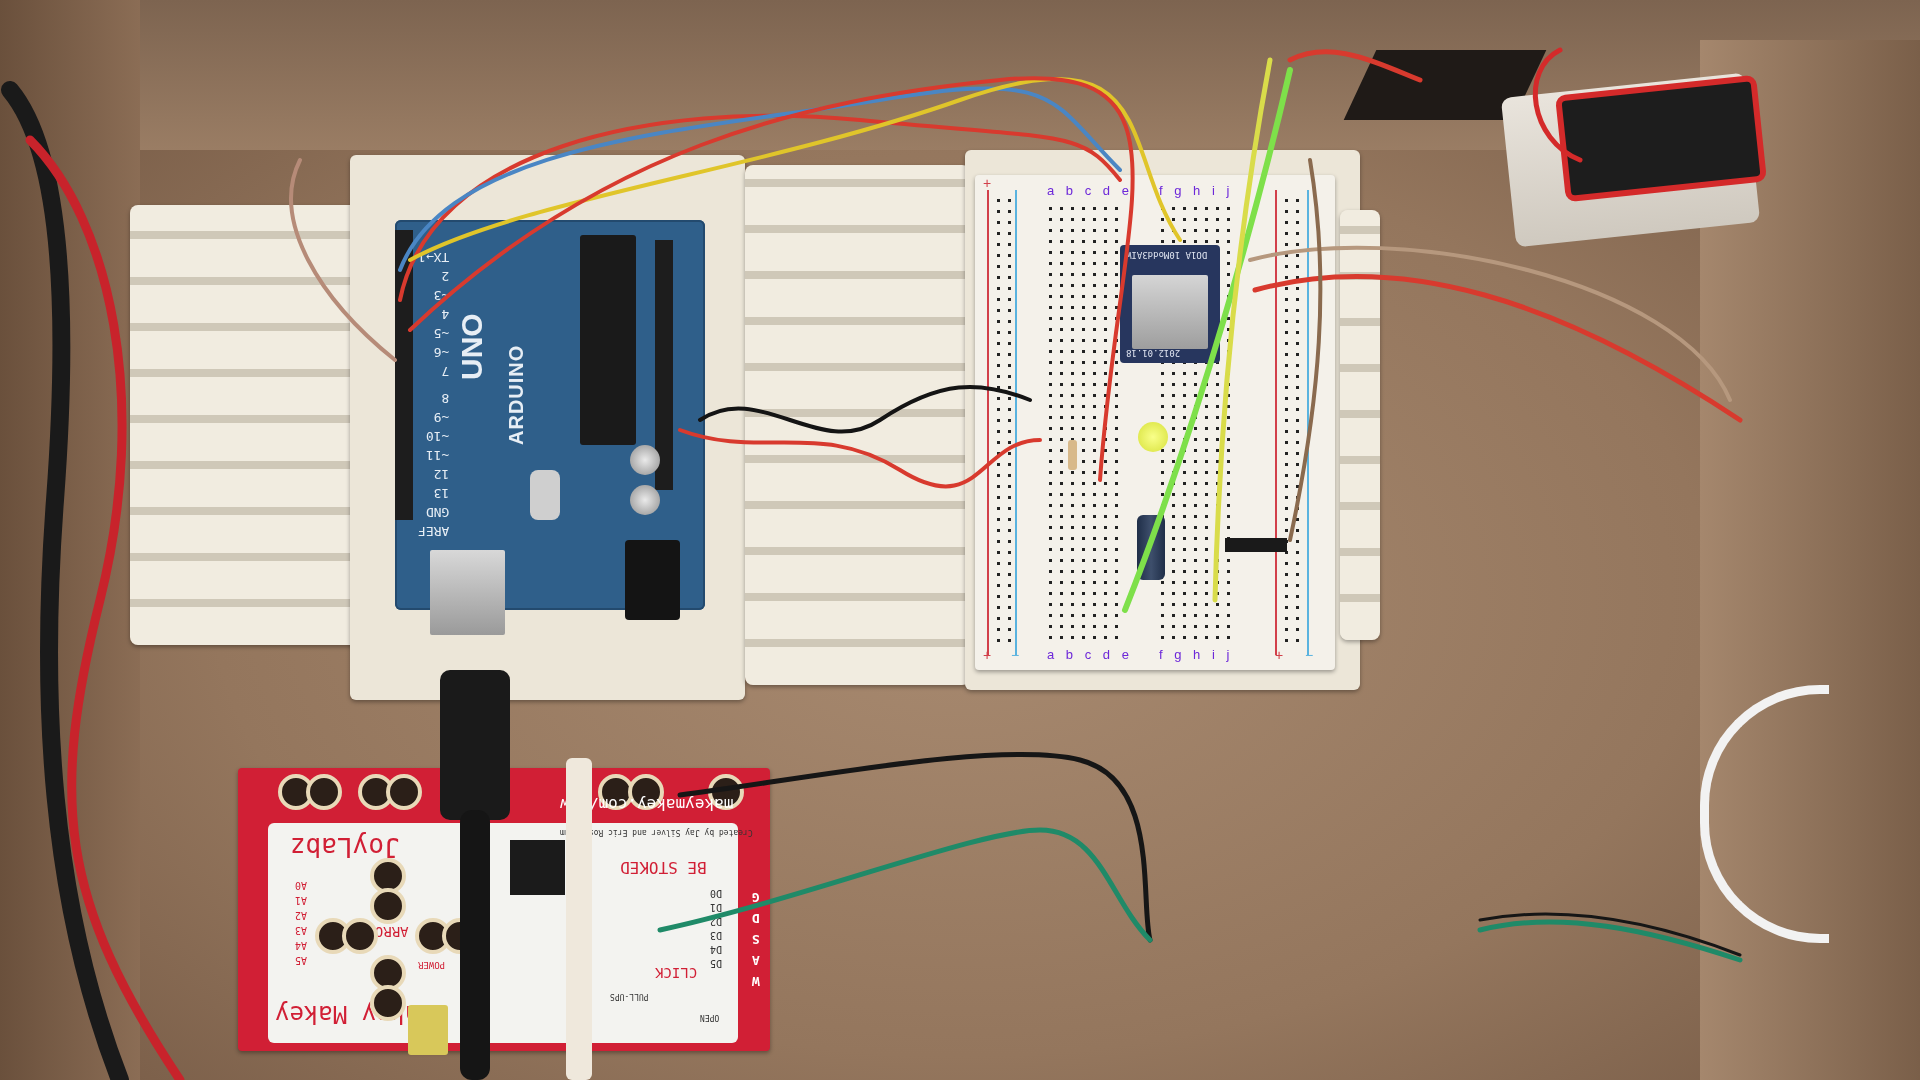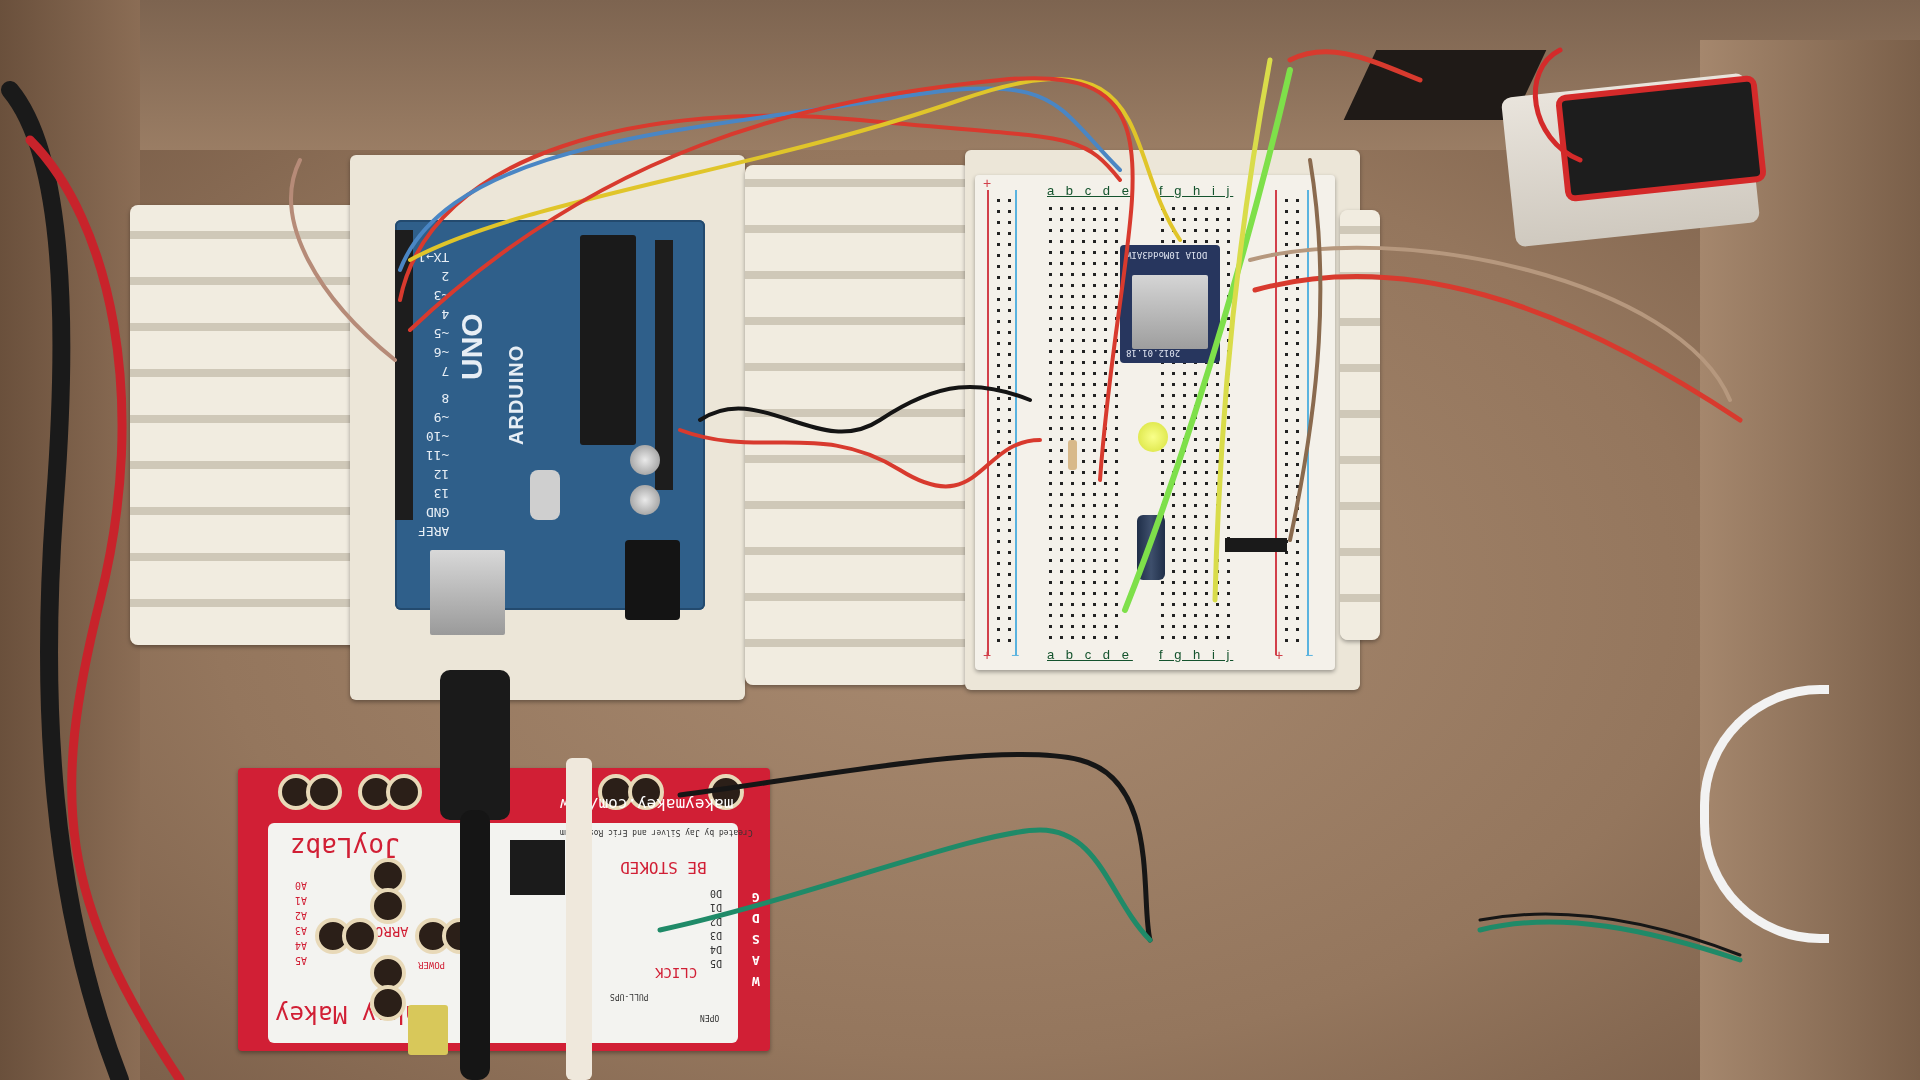--- a/index.html
+++ b/index.html
@@ -17,21 +17,21 @@
   .usb-b{left:430px;top:550px;width:75px;height:85px;background:linear-gradient(#d8d8d8,#9a9a9a);border-radius:2px;}
   .jack{left:625px;top:540px;width:55px;height:80px;background:#141414;border-radius:4px;}
   .cap{width:30px;height:30px;border-radius:50%;background:radial-gradient(#eaeaea,#8d8d8d);}
   .uno-logo{left:450px;top:360px;color:#e7eef5;font-weight:bold;font-size:30px;transform:rotate(-90deg);transform-origin:left top;}
   .ard-text{left:510px;top:440px;color:#e7eef5;font-weight:bold;font-size:20px;transform:rotate(-90deg);transform-origin:left top;letter-spacing:1px;}
   .pin-label{color:#e7eef5;font-size:13px;font-family:"DejaVu Sans Mono",monospace;transform:rotate(180deg);}
   .breadboard{left:975px;top:175px;width:360px;height:495px;background:#f4f1ea;border-radius:4px;box-shadow:0 2px 4px rgba(0,0,0,.35);}
   .bb-holes{background-image:radial-gradient(#222 1.6px,transparent 2px);background-size:11px 11px;}
   .rail-red{background:#d2404a;width:2px;}
   .rail-blue{background:#5ab3df;width:2px;}
-  .bb-letters{font-size:13px;color:#14532d;letter-spacing:4px;text-decoration:underline;}
+  .bb-letters{font-size:13px;color:#6d28d9;letter-spacing:4px;}
   .sd{left:1120px;top:245px;width:100px;height:118px;background:#27365e;border-radius:4px;}
   .sd-slot{left:1132px;top:275px;width:76px;height:74px;background:linear-gradient(#d5d5d5,#9e9e9e);border-radius:2px;}
   .sd-label{left:1126px;top:250px;color:#dfe4f0;font-size:9px;font-family:"DejaVu Sans Mono",monospace;transform:rotate(180deg);}
   .led{left:1138px;top:422px;width:30px;height:30px;border-radius:50%;background:radial-gradient(#f9ff8a,#d7e13a);}
   .ecap{left:1137px;top:515px;width:28px;height:65px;background:linear-gradient(90deg,#1f2e48,#3e4f6c,#1f2e48);border-radius:6px;}
   .battery{left:1508px;top:85px;width:245px;height:150px;background:linear-gradient(#e9e4dc,#cfc9bf);border-radius:10px;transform:rotate(-6deg);}
   .battery-clip{left:1560px;top:85px;width:190px;height:95px;background:#1d1d1d;border:6px solid #d42a2a;border-radius:10px;transform:rotate(-6deg);}
   .black-tape{left:1360px;top:50px;width:170px;height:70px;background:#1f1a17;transform:skewX(-25deg);}
   .makey{left:238px;top:768px;width:532px;height:283px;background:#d11f35;border-radius:4px;box-shadow:0 2px 4px rgba(0,0,0,.35);}
   .makey-white{left:268px;top:823px;width:470px;height:220px;background:#f3f3f0;border-radius:6px;}

